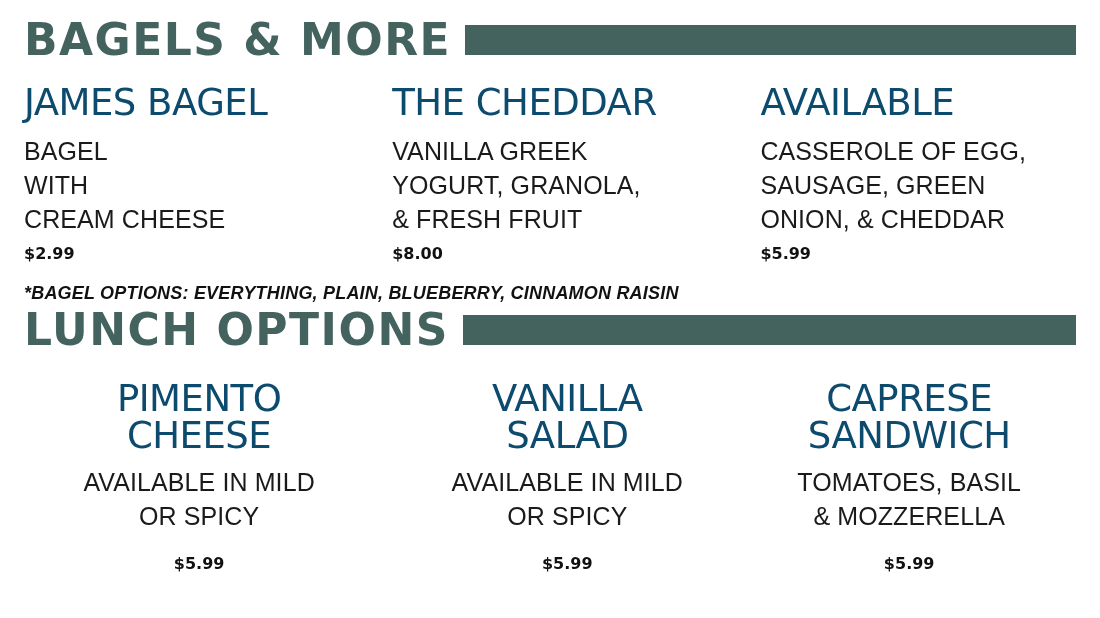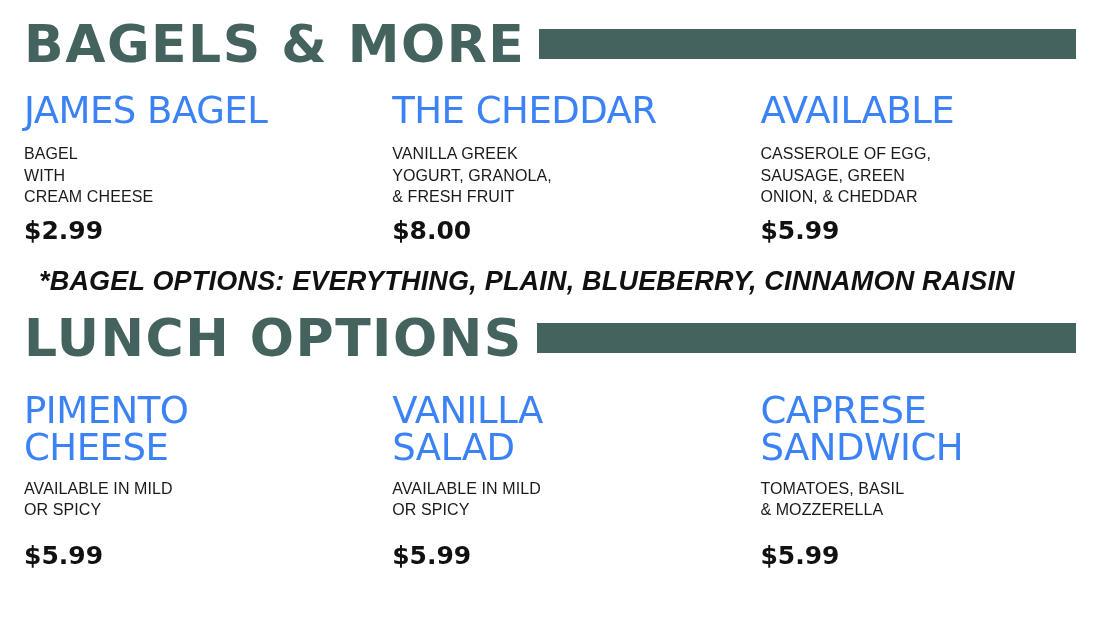--- a/index.html
+++ b/index.html
@@ -24,21 +24,21 @@
 
   
   .section-band {
     display: flex;
     align-items: center;
     width: 100%;
   }
   .section-title {
     font-family: "DejaVu Sans", sans-serif;
     font-weight: 700;
-    font-size: 52px;
+    font-size: 44px;
     line-height: 1;
     letter-spacing: 1.5px;
     color: #44635e;
     white-space: nowrap;
     padding-right: 14px;
   }
   .band-fill {
     flex: 1 1 auto;
     height: 30px;
     background: #44635e;
@@ -53,65 +53,65 @@
     width: 33.33%;
     box-sizing: border-box;
     padding-right: 18px;
   }
   .item-name {
     font-family: "DejaVu Sans", sans-serif;
     font-weight: 400;
     font-size: 37px;
     line-height: 1.0;
     letter-spacing: -0.5px;
-    color: #3b82f6;
+    color: #0c4a6e;
     margin: 0;
     white-space: pre-line;
   }
   .item-desc {
     font-family: "Liberation Sans", sans-serif;
     font-weight: 400;
-    font-size: 16px;
+    font-size: 25px;
     line-height: 1.35;
     color: #1a1a1a;
     margin: 0;
     white-space: pre-line;
     letter-spacing: 0.1px;
   }
   .item-price {
     font-family: "DejaVu Sans", sans-serif;
     font-weight: 700;
-    font-size: 25px;
+    font-size: 16px;
     line-height: 1.2;
     color: #111111;
     margin: 0;
   }
   .note {
     font-family: "Liberation Sans", sans-serif;
     font-style: italic;
     font-weight: 700;
-    font-size: 27px;
+    font-size: 18px;
     color: #111111;
     letter-spacing: 0.2px;
-    margin: 15px;
+    margin: 0;
   }
   .note-row {
     display: flex;
     width: 100%;
   }
   .note-row .note:first-child { width: 58%; }
 
   
   .sec1-band { margin-top: 18px; }
   .sec1-items { margin-top: 22px; }
   .sec1-items .item-name { margin-bottom: 14px; }
   .sec1-items .item-desc { margin-bottom: 8px; }
   .sec1-note { margin-top: 20px; }
   .sec2-band { margin-top: 4px; }
-  .sec2-items { margin-top: 28px; }
+  .sec2-items { margin-top: 28px; text-align: center; }
   .sec2-items .item-name { margin-bottom: 12px; }
   .sec2-items .item-desc { margin-bottom: 20px; }
   .sec2-note { margin-top: 26px; }
   .col-1 { width: 35%; }
   .col-2 { width: 35%; }
   .col-3 { width: 30%; }
 </style>
 </head>
 <body>
 

